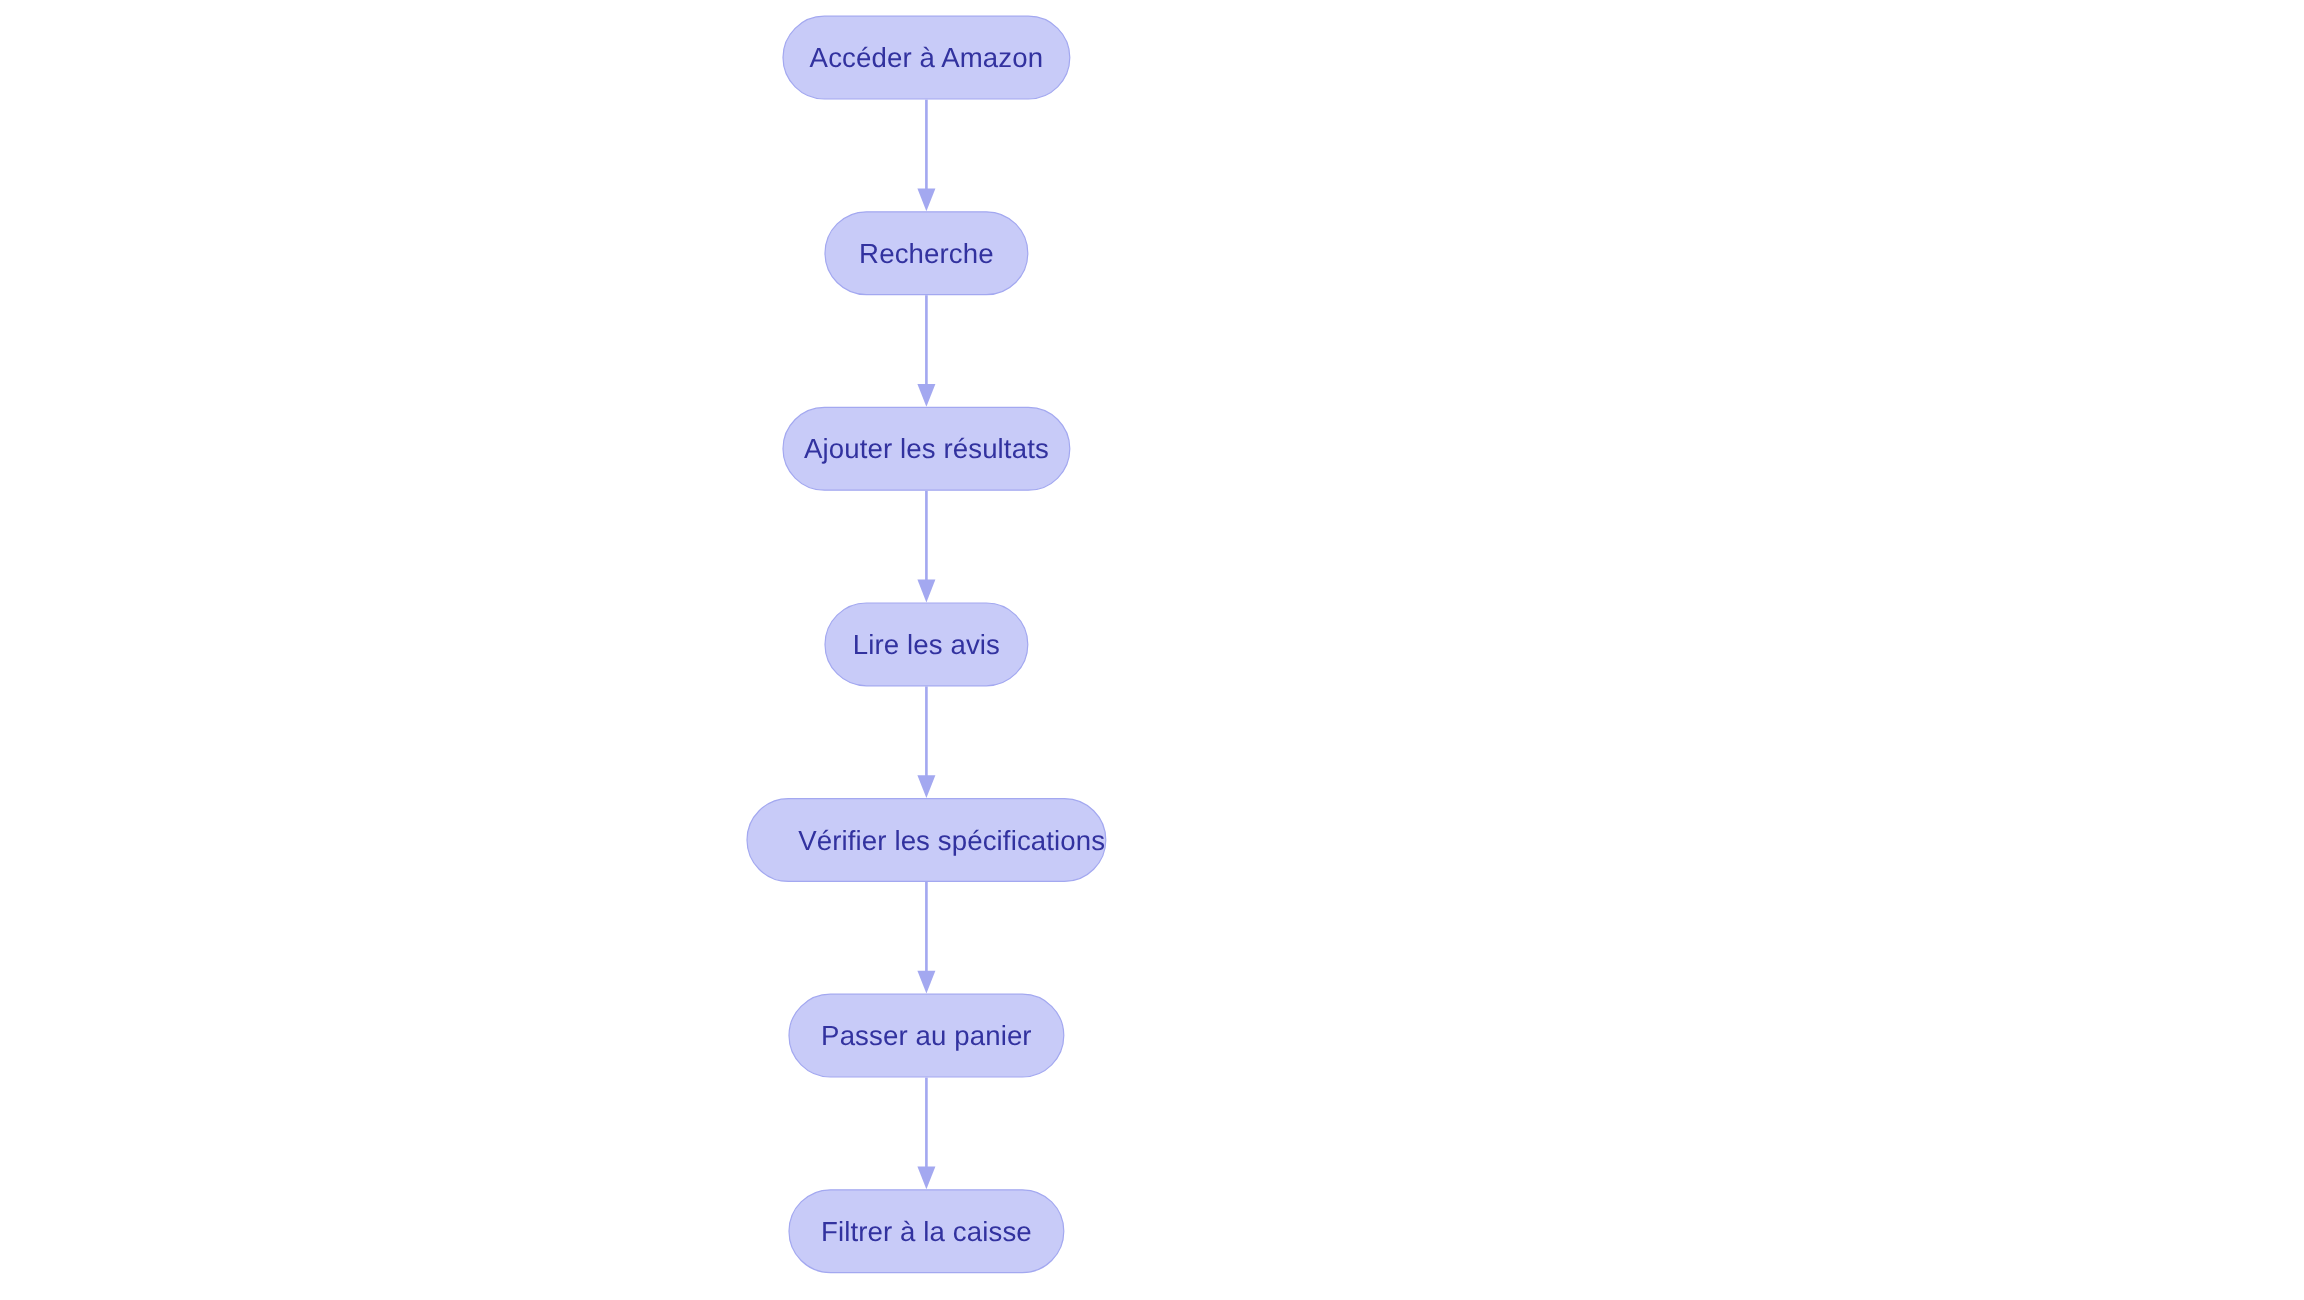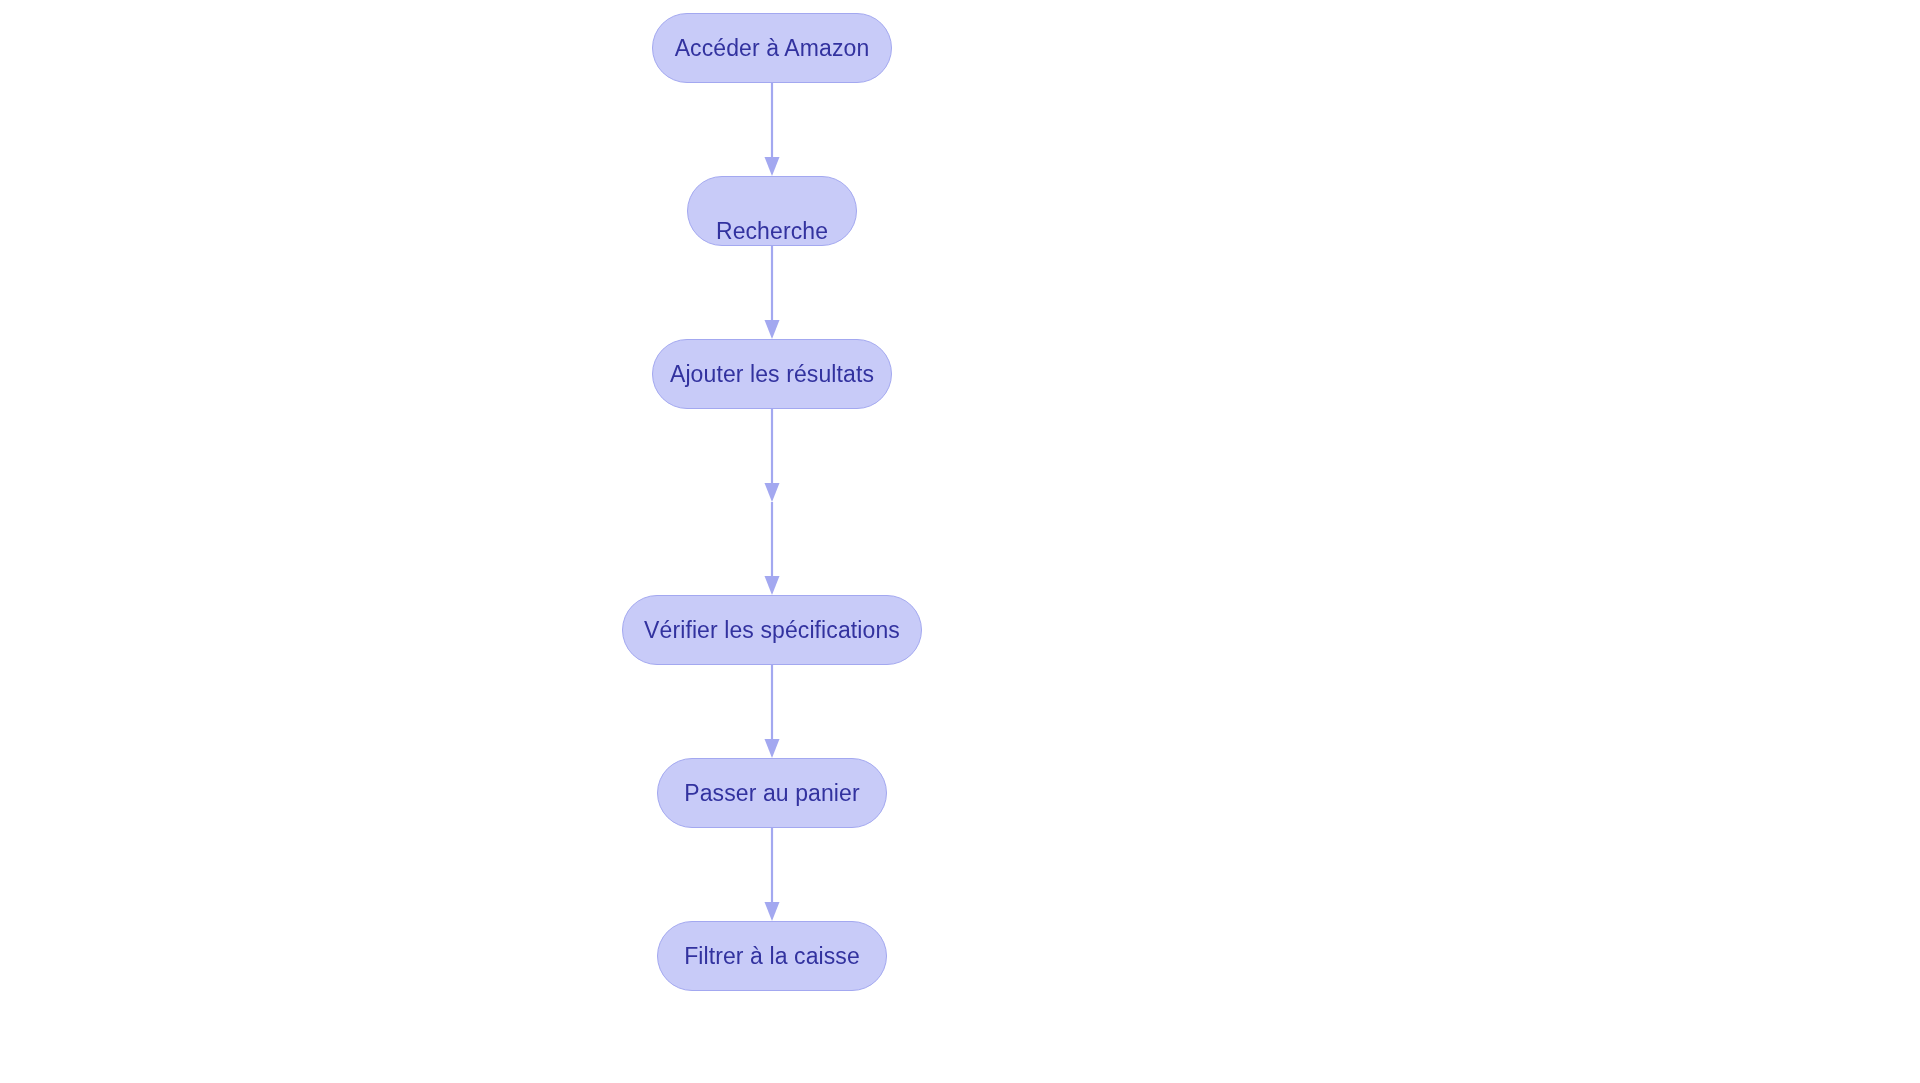--- a/index.html
+++ b/index.html
@@ -46,22 +46,22 @@
     align-items: center;
     justify-content: center;
     font-size: 23px;
     font-family: "Liberation Sans", sans-serif;
     letter-spacing: 0.1px;
     white-space: nowrap;
     flex: none;
   }
 
   .node-w-240 { width: 240px; }
-  .node-w-170 { width: 170px; align-items: flex-end; }
-  .node-w-300 { width: 300px; }
+  .node-w-170 { width: 170px; }
+  .node-w-300 { width: 300px; justify-content: flex-end; }
   .node-w-230 { width: 230px; }
 
   .connector {
     width: 30px;
     height: 93px;
     flex: none;
     display: block;
   }
   .connector svg {
     display: block;
@@ -110,20 +110,23 @@
       <span>Ajouter les résultats</span>
     </div>
 
     <div class="connector">
       <svg viewBox="0 0 30 93" xmlns="http://www.w3.org/2000/svg">
         <line class="conn-line" x1="15" y1="0" x2="15" y2="78"></line>
         <polygon class="conn-head" points="15,93 7.5,74 22.5,74"></polygon>
       </svg>
     </div>
 
+    <div class="node node-w-170">
+      <span>Lire les avis</span>
+    </div>
 
     <div class="connector">
       <svg viewBox="0 0 30 93" xmlns="http://www.w3.org/2000/svg">
         <line class="conn-line" x1="15" y1="0" x2="15" y2="78"></line>
         <polygon class="conn-head" points="15,93 7.5,74 22.5,74"></polygon>
       </svg>
     </div>
 
     <div class="node node-w-300">
       <span>Vérifier les spécifications</span>

